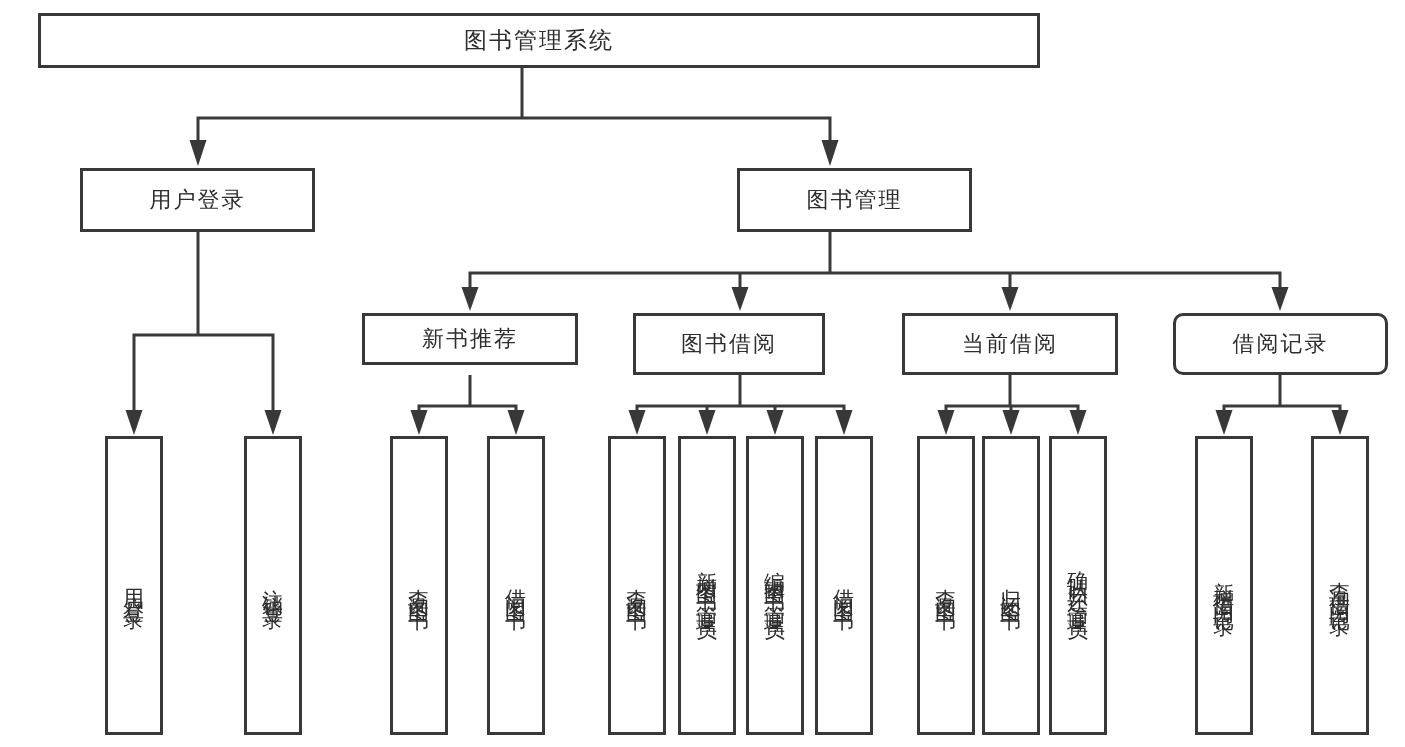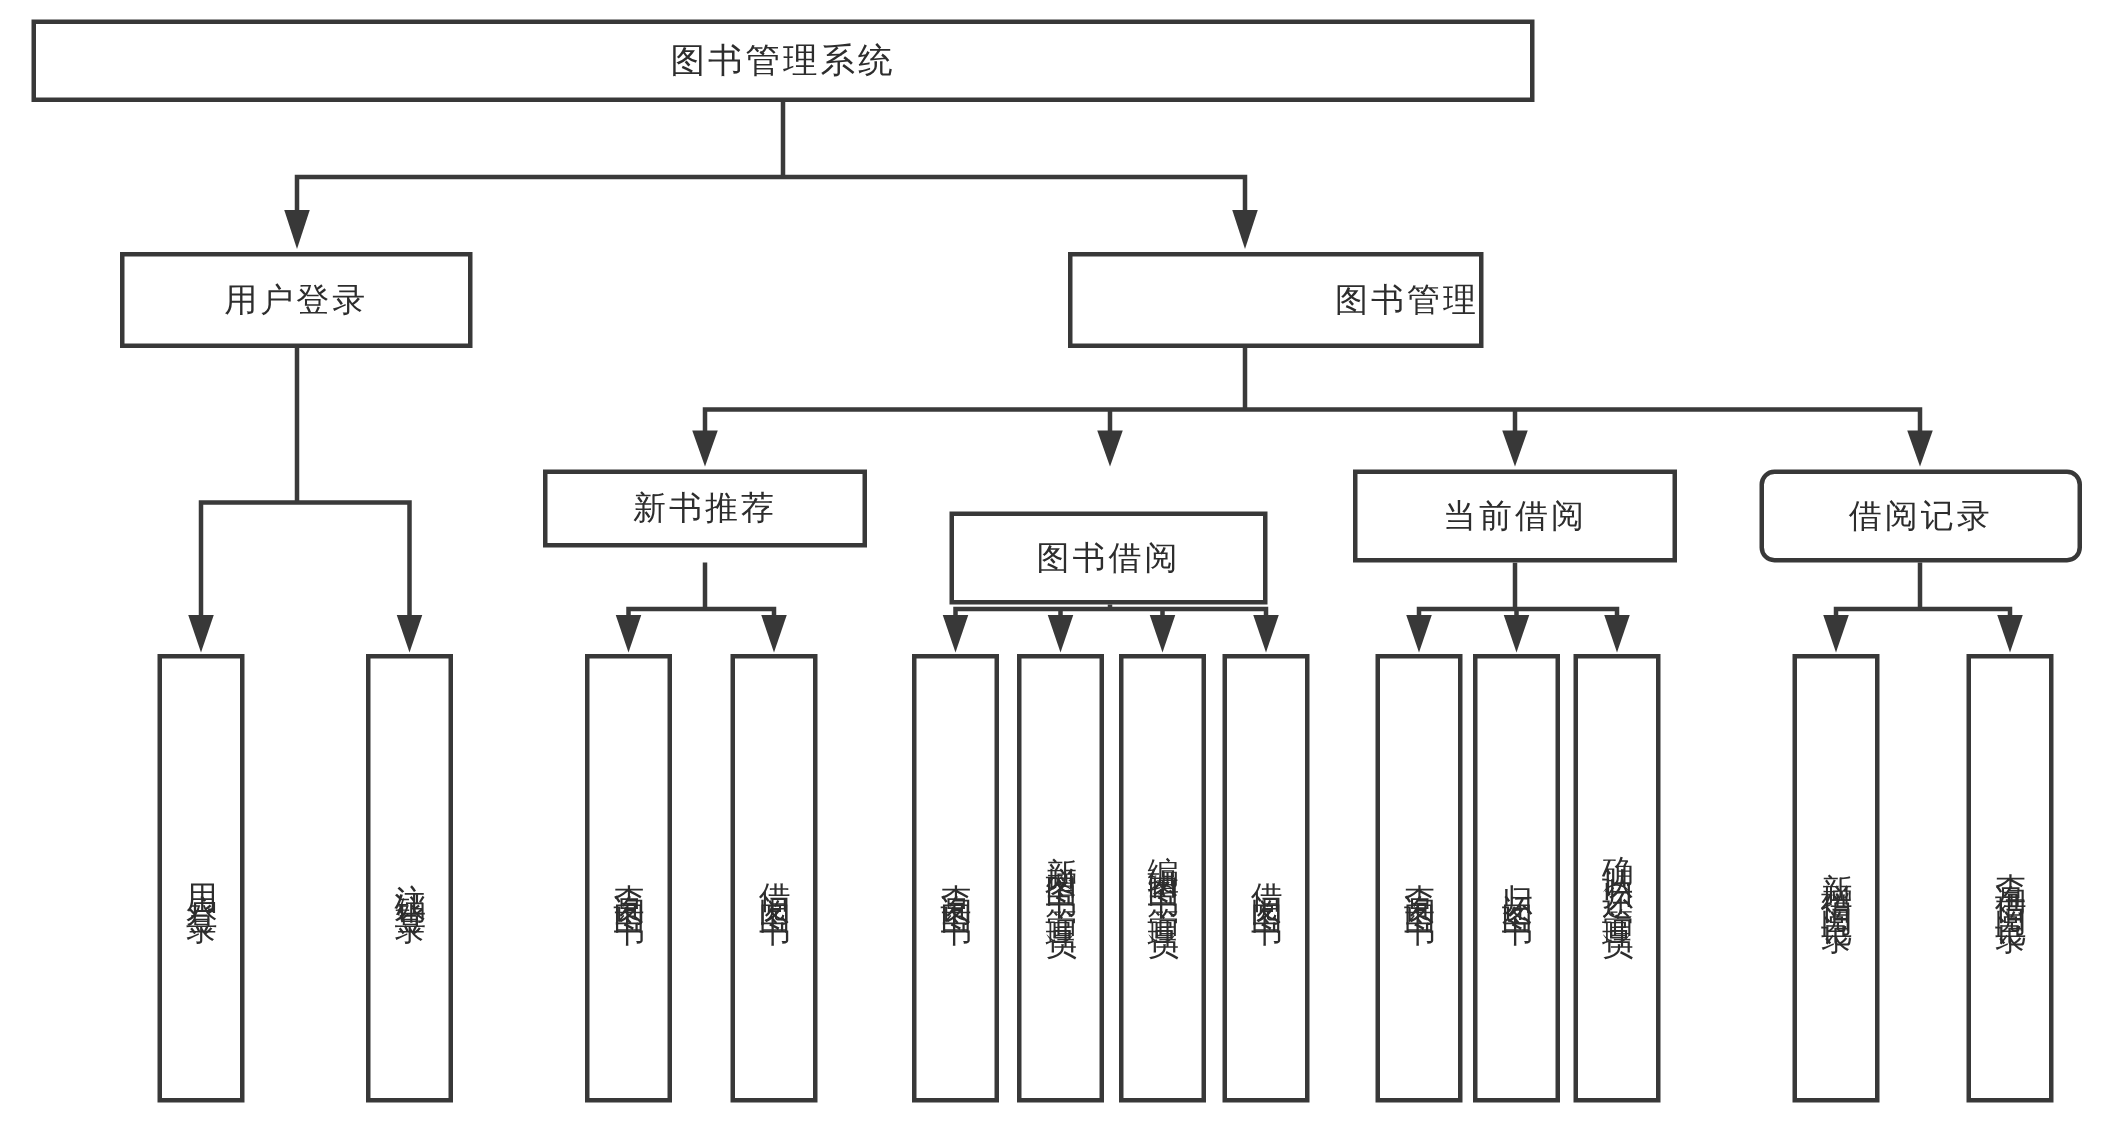--- a/index.html
+++ b/index.html
@@ -61,35 +61,35 @@
       <polygon points="766.5,410 783.5,410 775,435"></polygon>
       <polygon points="835.5,410 852.5,410 844,435"></polygon>
       <polygon points="937.5,410 954.5,410 946,435"></polygon>
       <polygon points="1002.5,410 1019.5,410 1011,435"></polygon>
       <polygon points="1069.5,410 1086.5,410 1078,435"></polygon>
       <polygon points="1215.5,410 1232.5,410 1224,435"></polygon>
       <polygon points="1331.5,410 1348.5,410 1340,435"></polygon>
     </g>
   </svg>
 
-  <div class="box" style="left:21px;top:13px;width:1002px;height:55px;">
+  <div class="box" style="left:38px;top:13px;width:1002px;height:55px;">
     <span class="root-label">图书管理系统</span>
   </div>
 
   <div class="box" style="left:80px;top:168px;width:235px;height:64px;">
     <span class="h-label">用户登录</span>
   </div>
-  <div class="box" style="left:712px;top:168px;width:277px;height:64px;justify-content:flex-end;">
+  <div class="box" style="left:737px;top:168px;width:235px;height:64px;">
     <span class="h-label">图书管理</span>
   </div>
 
   <div class="box" style="left:362px;top:313px;width:216px;height:52px;">
     <span class="h-label">新书推荐</span>
   </div>
-  <div class="box" style="left:633px;top:313px;width:212px;height:62px;margin-top:28px;">
+  <div class="box" style="left:633px;top:313px;width:192px;height:62px;">
     <span class="h-label">图书借阅</span>
   </div>
   <div class="box" style="left:902px;top:313px;width:216px;height:62px;text-align:center;">
     <span class="h-label">当前借阅</span>
   </div>
   <div class="box" style="left:1173px;top:313px;width:215px;height:62px;border-radius:10px;">
     <span class="h-label">借阅记录</span>
   </div>
 
   <div class="box leaf" style="left:105px;top:436px;width:58px;height:299px;">

